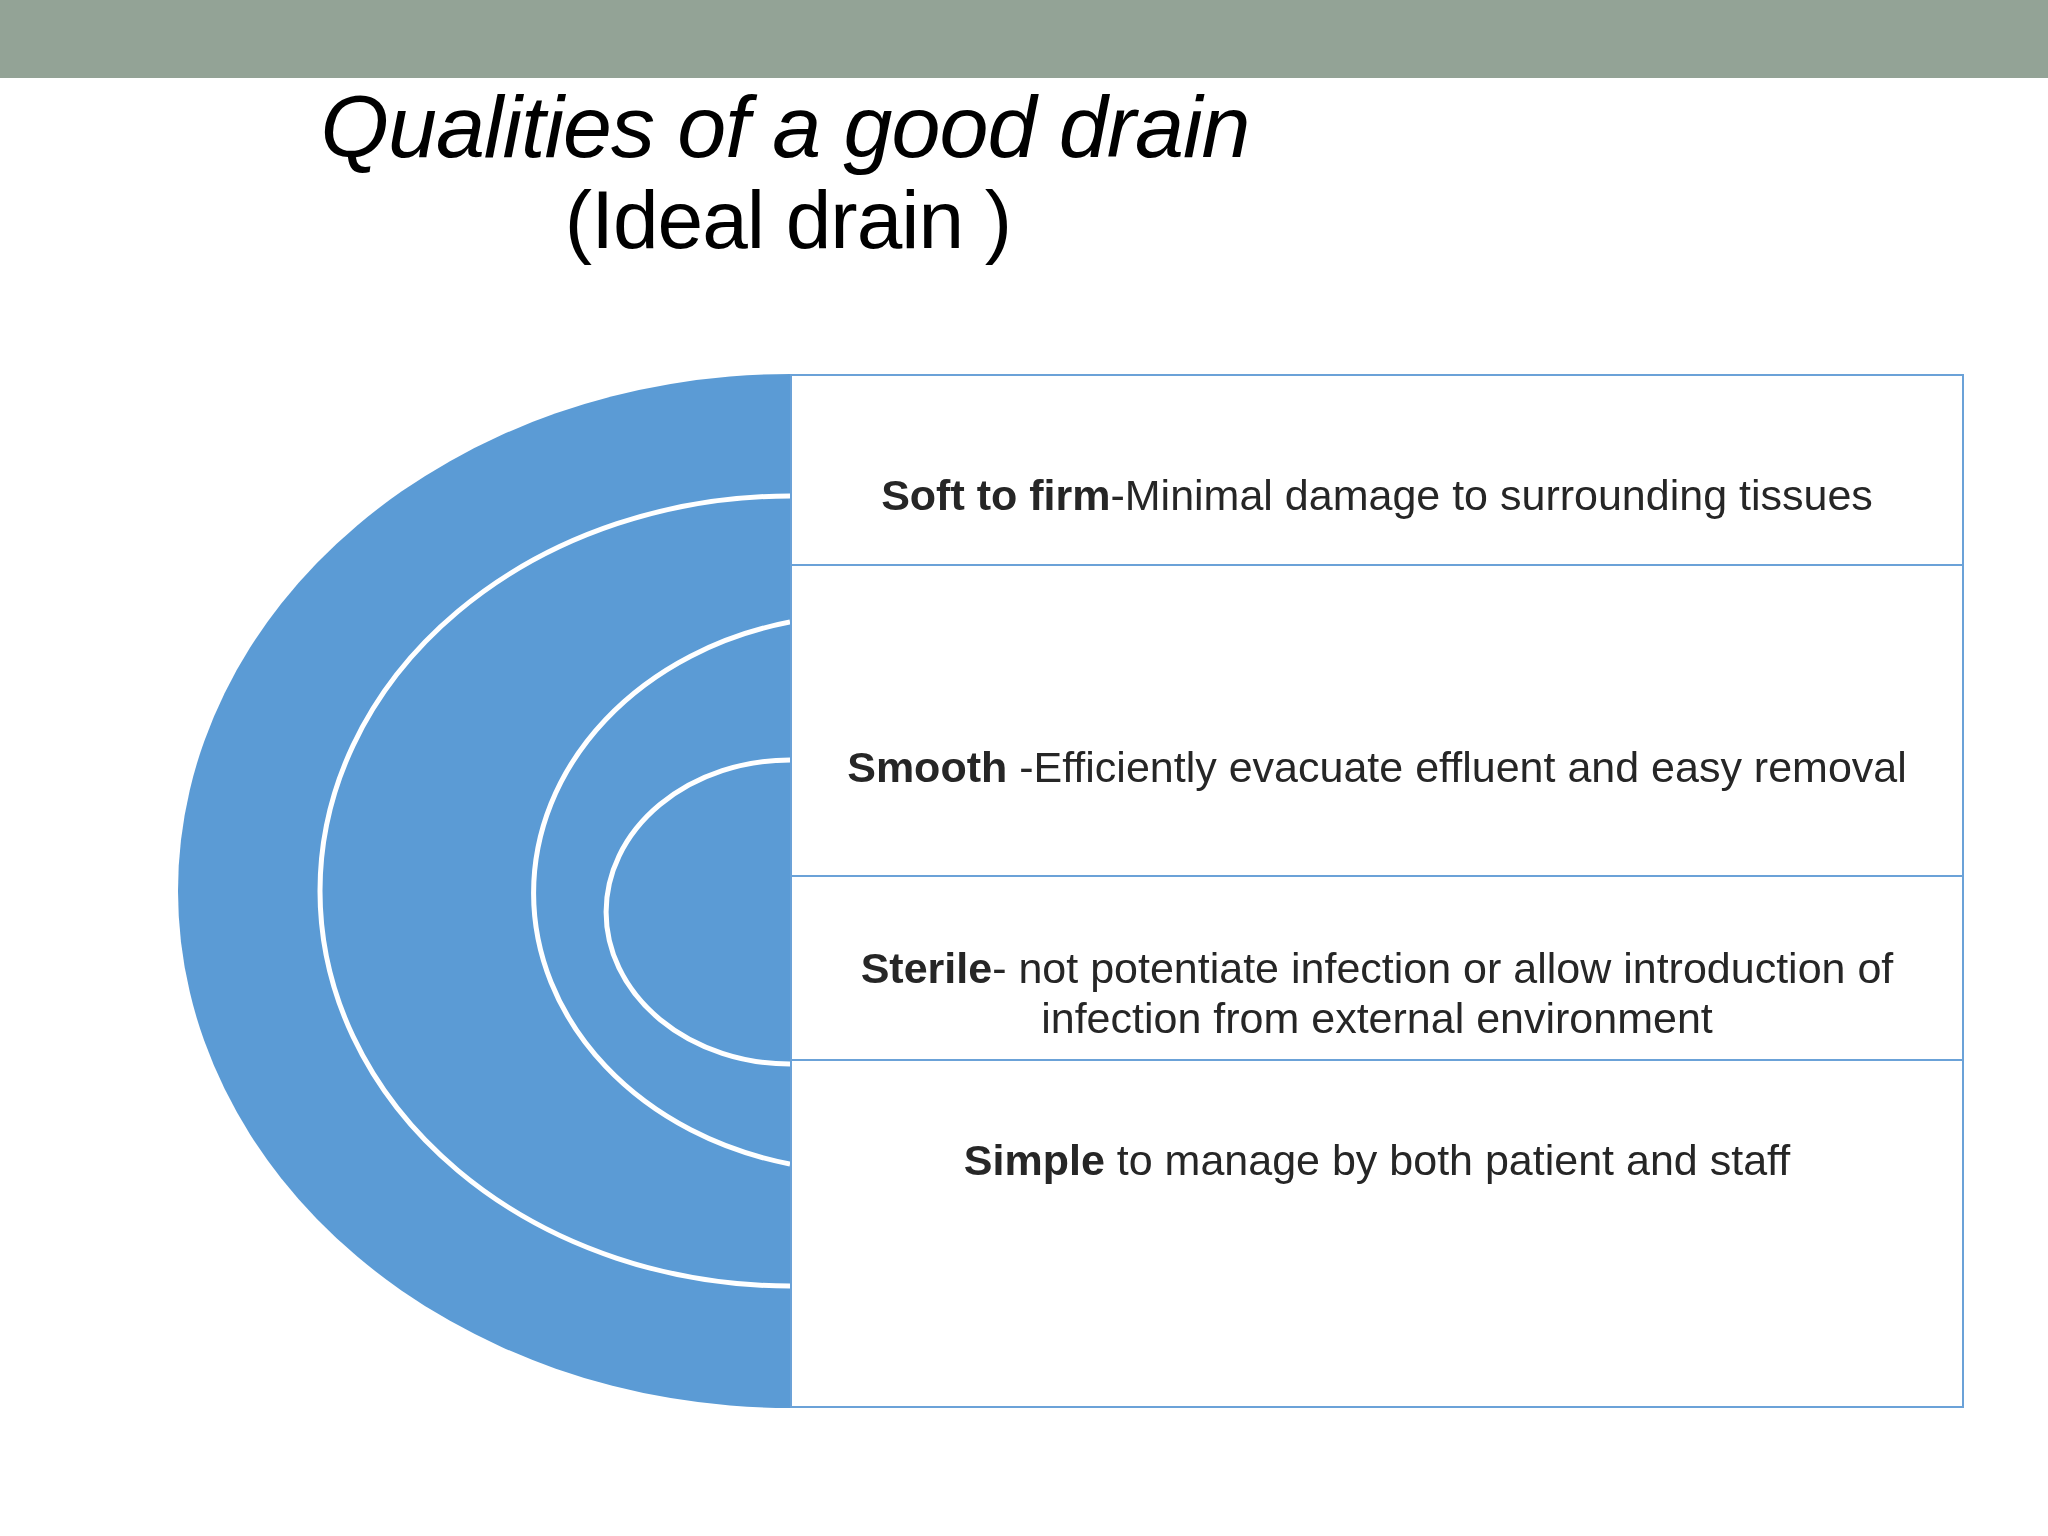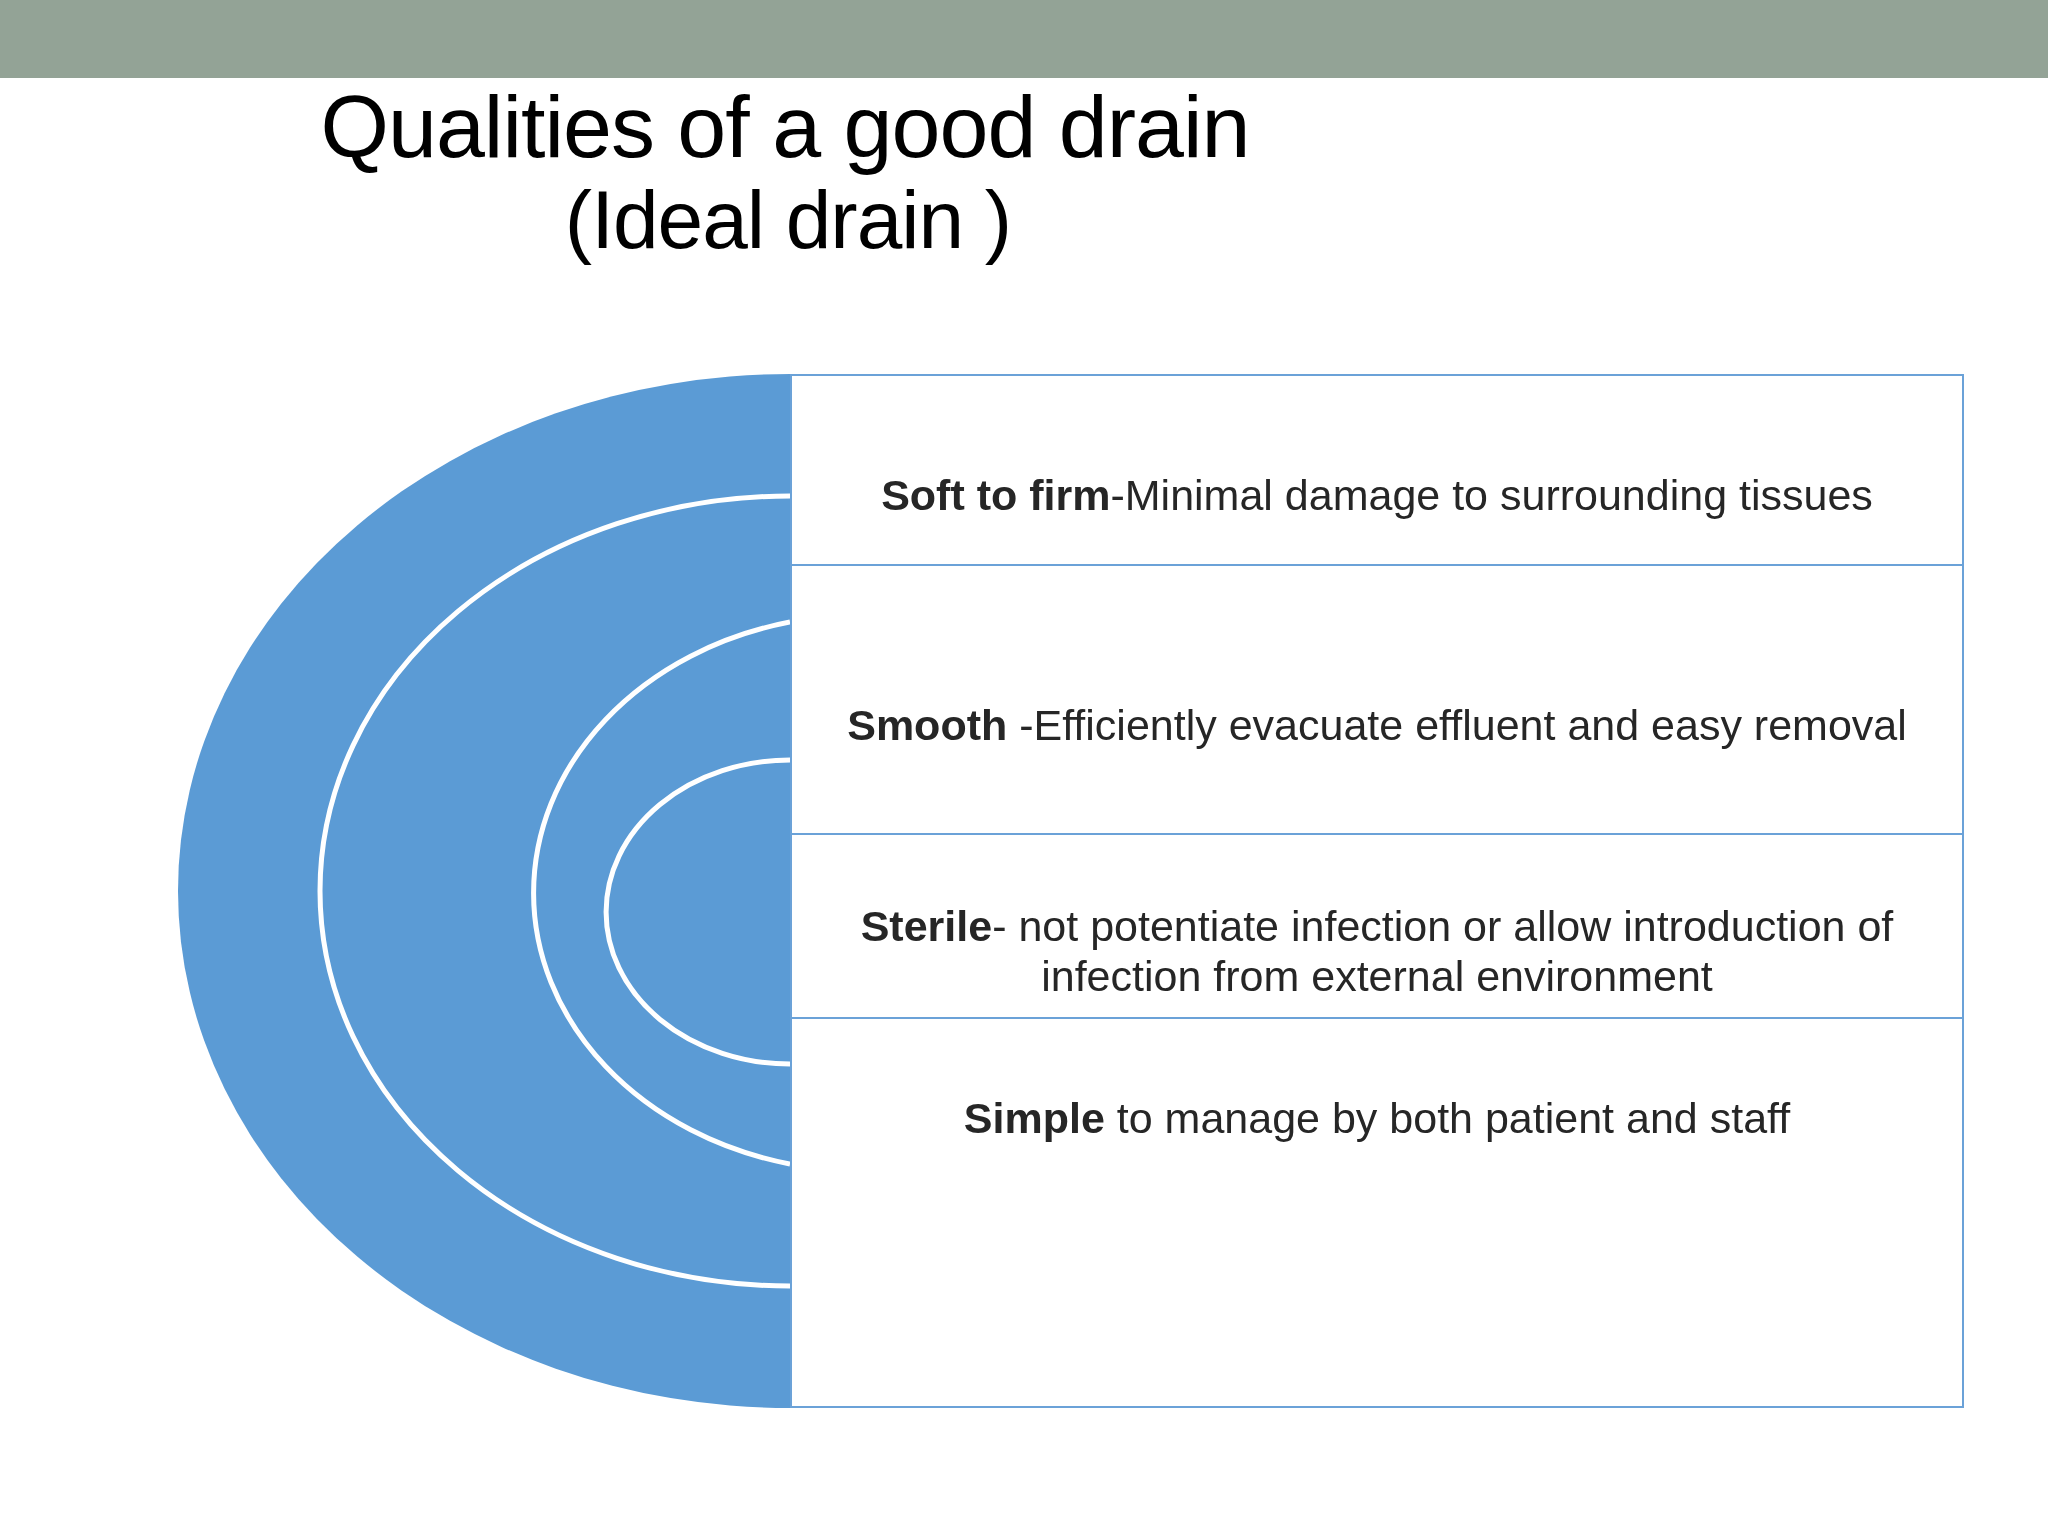--- a/index.html
+++ b/index.html
@@ -38,21 +38,21 @@
     font-stretch: condensed;
     line-height: 1.02;
     letter-spacing: -1px;
   }
   #title-block .tline {
     display: block;
     font-size: 86px;
     font-weight: 400;
     white-space: pre;
   }
-  #title-block .tline.l1 { font-size: 88px; }
+  #title-block .tline.l1 { font-size: 88px; font-style: italic; }
   #title-block .tline.l2 { font-size: 82px; margin-top: 6px; padding-left: 6px; }
 
   
   #venn-graphic {
     position: absolute;
     left: 178px;
     top: 374px;
     width: 612px;
     height: 1034px;
     overflow: hidden;
@@ -77,21 +77,21 @@
     border-bottom: 2px solid #6ba2d8;
     display: flex;
     align-items: center;
     justify-content: center;
     padding: 4px 8px;
   }
   .quality-row:last-child {
     border-bottom: none;
   }
   .quality-row.r1 { height: 190px; }
-  .quality-row.r2 { height: 269px; }
+  .quality-row.r2 { height: 269px; margin-top: 42px; }
   .quality-row.r3 { height: 184px; }
   .quality-row.r4 { height: 202px; }
   .quality-row.r5 { height: 148px; }
 
   .quality-text {
     text-align: center;
     font-size: 43px;
     line-height: 1.18;
     color: #262626;
     font-family: "Liberation Sans Narrow", "Liberation Sans", "DejaVu Sans", sans-serif;

